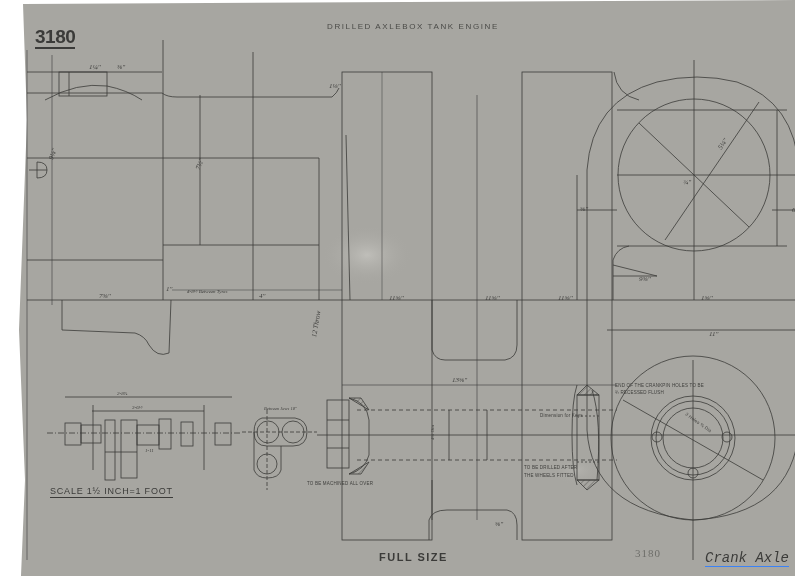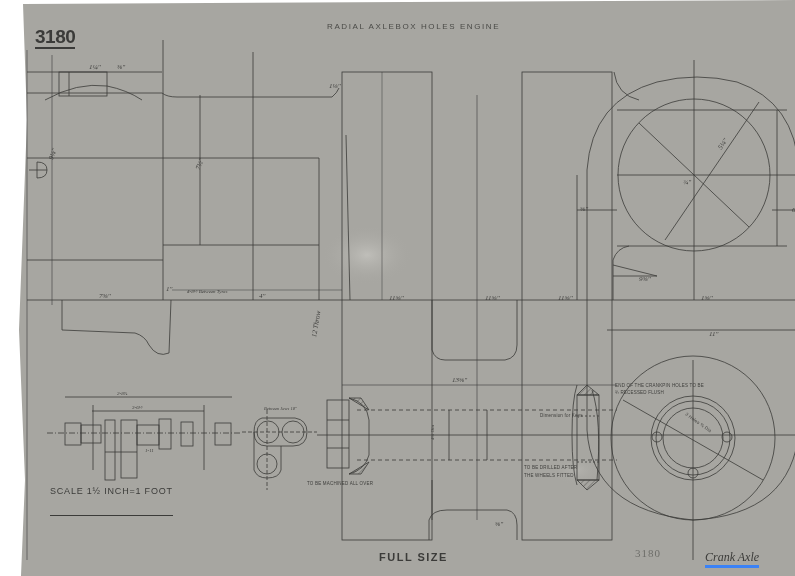--- a/index.html
+++ b/index.html
@@ -2,24 +2,24 @@
 <html><head>
 <meta charset="utf-8">
 <style>
   html, body { margin:0; padding:0; }
   body { width:795px; height:576px; overflow:hidden; background:#ffffff; font-family:"Liberation Sans", sans-serif; }
   #sheet { position:absolute; left:17px; top:0; width:795px; height:576px; }
   svg { position:absolute; left:0; top:0; }
   .lbl { position:absolute; color:#3b3b39; white-space:nowrap; font-family:"Liberation Sans", sans-serif; }
   .drawing-number { left:18px; top:28px; font-size:19px; font-weight:bold; letter-spacing:-0.5px; border-bottom:2px solid #3b3b39; line-height:18px; padding-bottom:1px; }
   .title { left:310px; top:22px; font-size:8px; letter-spacing:1.6px; color:#4a4a47; }
-  .scale-note { left:33px; top:486px; font-size:9px; letter-spacing:0.8px; border-bottom:1.5px solid #3b3b39; padding-bottom:19px;text-align:right; }
+  .scale-note { left:33px; top:486px; font-size:9px; letter-spacing:0.8px; border-bottom:1.5px solid #3b3b39; padding-bottom:1px;text-align:right; }
   .full-size { left:362px; top:551px; font-size:11px; font-weight:bold; letter-spacing:1.5px; border-bottom:2px solid #3b3b39; padding-bottom:19px; }
   .stamp { left:618px; top:547px; font-size:11px; color:#6e6e6a; font-family:"Liberation Serif", serif; letter-spacing:1px; }
-  .part-name { left:688px; top:550px; font-size:12px; font-style:italic; font-family:Liberation Serif, serif; border-bottom:3px solid #3b82f6; }
+  .part-name { left:688px; top:550px; font-size:14px; font-style:italic; font-family:Liberation Mono, monospace; border-bottom:1px solid #3b82f6; }
   .dim { position:absolute; font-size:7px; font-style:italic; color:#3e3e3c; font-family:"Liberation Serif", serif; white-space:nowrap; }
   .note { position:absolute; font-size:4.5px; color:#3e3e3c; white-space:nowrap; letter-spacing:0.2px; }
 </style>
 </head>
 <body>
 
 <div id="sheet">
 <svg width="795" height="576" viewBox="0 0 795 576">
   <defs>
     <radialGradient id="stain" cx="50%" cy="50%" r="50%">
@@ -138,21 +138,21 @@
     <line x1="155" y1="290" x2="325" y2="290" stroke-width="0.5"></line>
     <line x1="12" y1="170" x2="30" y2="170"></line>
     <path d="M20,162 Q30,162 30,170 Q30,178 20,178 Z"></path>
     <line x1="560" y1="210" x2="600" y2="210"></line>
     <line x1="755" y1="210" x2="782" y2="210"></line>
     <line x1="590" y1="330" x2="782" y2="330"></line>
   </g>
 </svg>
 
 <div class="lbl drawing-number">3180</div>
-<div class="lbl title">RADIAL AXLEBOX HOLES ENGINE</div>
+<div class="lbl title">DRILLED AXLEBOX TANK ENGINE</div>
 <div class="lbl scale-note">SCALE 1½ INCH=1 FOOT</div>
 <div class="lbl full-size">FULL SIZE</div>
 <div class="lbl stamp">3180</div>
 <div class="lbl part-name">Crank Axle</div>
 
 <span class="dim" style="left:72px;top:63px">1¼"</span>
 <span class="dim" style="left:100px;top:63px">⅜"</span>
 <span class="dim" style="left:312px;top:82px">1⅛"</span>
 <span class="dim" style="left:30px;top:150px;transform:rotate(-70deg)">9⅛"</span>
 <span class="dim" style="left:177px;top:160px;transform:rotate(-70deg)">7½"</span>

